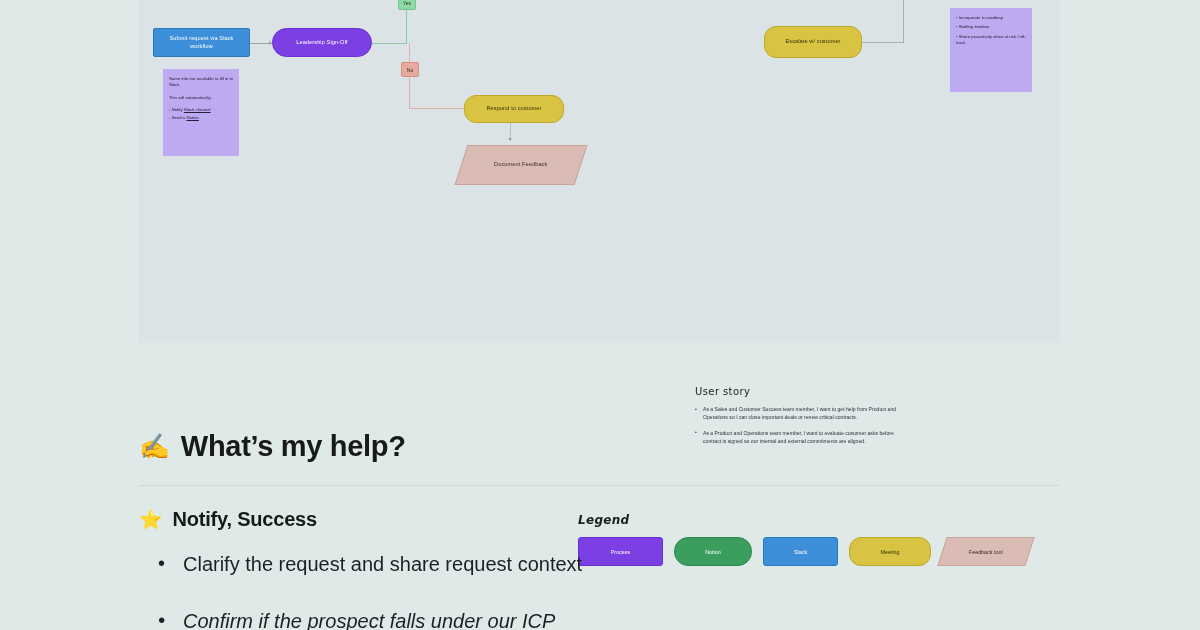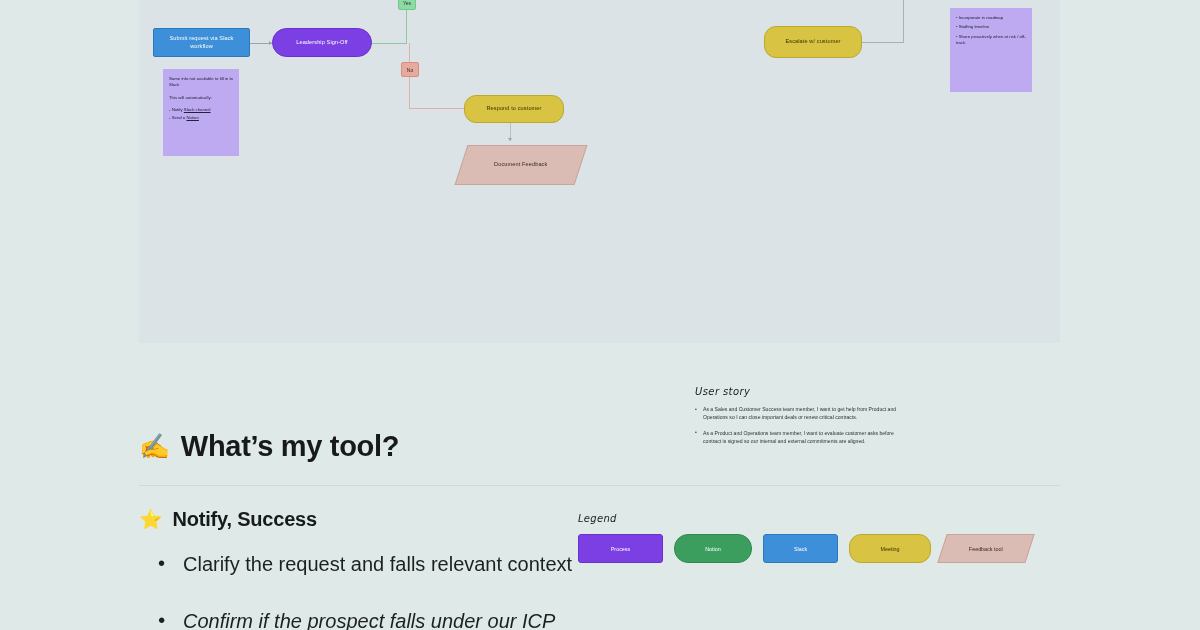--- a/index.html
+++ b/index.html
@@ -75,37 +75,37 @@
     position: absolute; width: 0; height: 0;
     border-top: 3px solid #9aa3a8;
     border-left: 2.2px solid transparent;
     border-right: 2.2px solid transparent;
   }
 
   
   .userstory { position: absolute; left: 695px; top: 386px; width: 215px; }
   .userstory h3 {
     font-family: "DejaVu Sans", sans-serif;
-    font-size: 10px; font-weight: 400; font-style: italic;
+    font-size: 10px; font-weight: 400; 
     color: #1d1d1d; letter-spacing: .4px; margin-bottom: 8px;
   }
   .userstory ul { list-style: none; }
   .userstory li {
     position: relative; padding-left: 8px;
     font-size: 5.1px; line-height: 1.62; color: #2a3136; margin-bottom: 7px;
   }
   .userstory li::before {
     content: "\2022"; position: absolute; left: 0; top: -0.5px; color: #2a3136;
   }
 
   
   .legend { position: absolute; left: 578px; top: 513px; }
   .legend h3 {
     font-family: "DejaVu Sans", sans-serif;
-    font-size: 10px; font-weight: 400; font-style: italic;
+    font-size: 12px; font-weight: 700; font-style: italic;
     color: #1d1d1d; letter-spacing: .3px; margin-bottom: 10px;
   }
   .legend-row { display: flex; align-items: center; }
   .legend-item {
     height: 29px; margin-right: 11px;
     display: flex; align-items: center; justify-content: center;
     font-size: 5.4px;
   }
   .li-process  { width: 85px; background: #7b3fe4; border: 1px solid #6a30cf; color:#fff; border-radius: 3px; }
   .li-notion   { width: 78px; background: #3b9e5f; border: 1px solid #2f8a50; color:#fff; border-radius: 14px; }
@@ -218,26 +218,26 @@
       <div class="legend-item li-meeting">Meeting</div>
       <div class="legend-item li-feedback">
         <span>Feedback tool</span>
       </div>
     </div>
   </div>
 
   <div class="content">
     <div class="h2">
       <span class="emo">✍️</span>
-      <span>What’s my tool?</span>
+      <span>What’s my help?</span>
     </div>
     <div class="divider"></div>
     <div class="h3">
       <span class="emo">⭐</span>
       <span>Notify, Success</span>
     </div>
     <ul class="blist">
-      <li>Clarify the request and falls relevant context</li>
+      <li>Clarify the request and share request context</li>
       <li class="italic">Confirm if the prospect falls under our ICP</li>
     </ul>
   </div>
 
 </div>
 
 </body></html>

